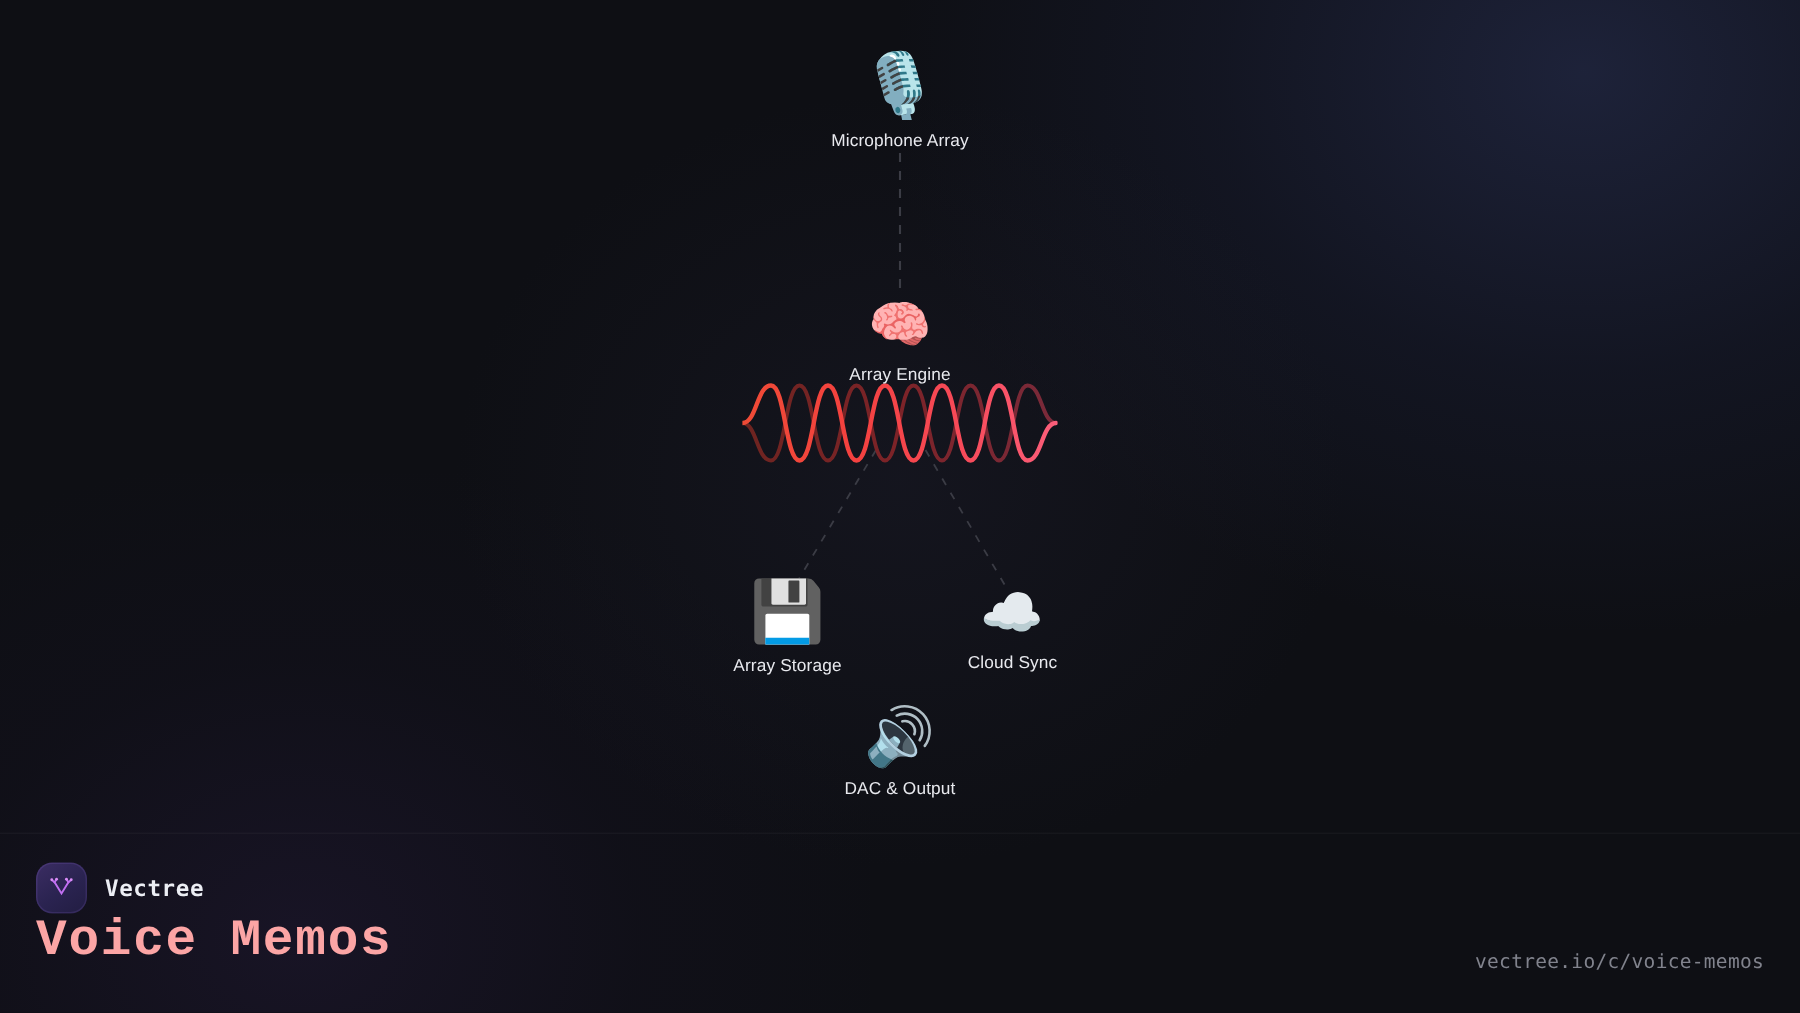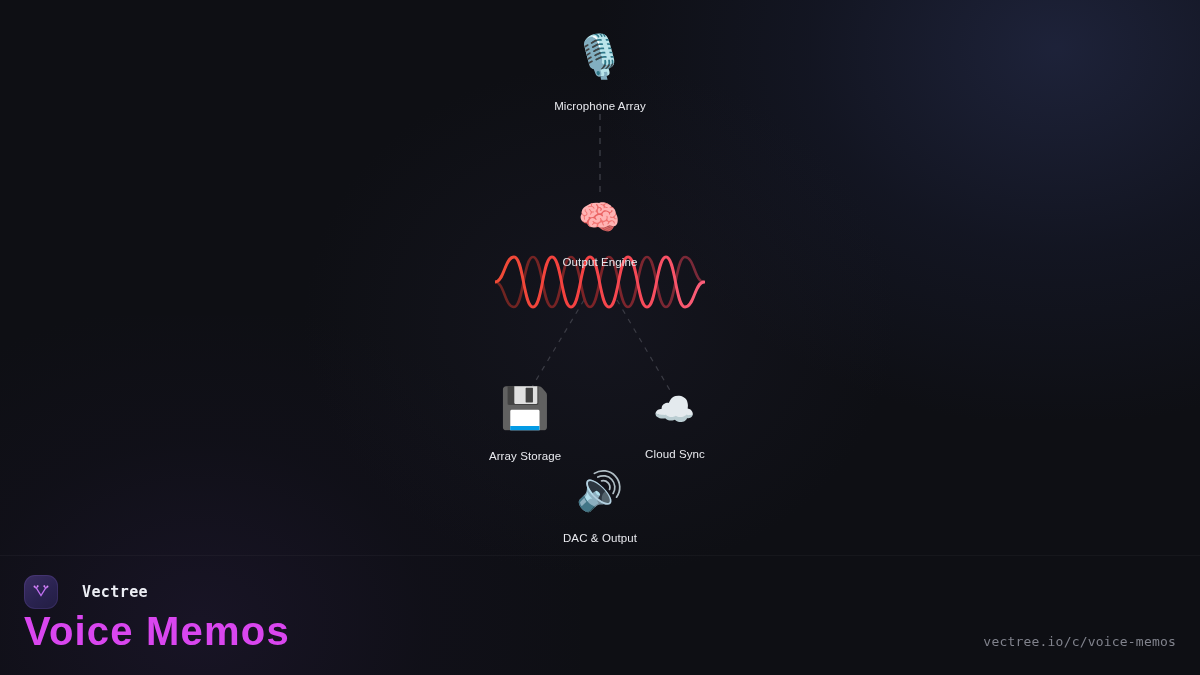--- a/index.html
+++ b/index.html
@@ -40,21 +40,21 @@
     width:220px;
     user-select:none;
   }
   .node .glyph {
     font-family:"DejaVu Sans", sans-serif;
     line-height:1;
     display:block;
   }
   .node .node-label {
     display:block;
-    margin-top:22px;
+    margin-top:10px;
     font-family:"Liberation Sans", sans-serif;
     font-size:11.5px;
     color:#e8e9ee;
     letter-spacing:0.1px;
     white-space:nowrap;
   }
 
   #node-microphone { left:600px; top:36px; }
   #node-microphone .glyph { font-size:42px; }
   #node-audio-engine { left:600px; top:200px; }
@@ -68,36 +68,36 @@
 
   #waveform { position:absolute; left:495px; top:248px; width:210px; height:68px; pointer-events:none; }
 
   
   #footer {
     position:absolute; left:0; right:0; bottom:0; height:120px;
     border-top:1px solid rgba(255,255,255,0.035);
   }
   #brand-row {
     position:absolute; left:24px; top:19px;
-    display:flex; align-items:center; gap:24px;
+    display:flex; align-items:center; gap:12px;
   }
   #brand-logo {
     width:34px; height:34px; border-radius:11px;
     background:linear-gradient(145deg,#3b2d63 0%,#2a2350 55%,#221d42 100%);
     display:flex; align-items:center; justify-content:center;
     box-shadow:0 0 0 1px rgba(160,120,240,0.14) inset;
   }
   #brand-name {
     font-family:"DejaVu Sans Mono", monospace;
     font-size:15px; font-weight:bold; color:#eceef4; letter-spacing:0.4px;
   }
   #page-title {
     position:absolute; left:24px; top:53px;
-    font-family:Liberation Sans, sans-serif;
-    font-size:40px; font-weight:bold; color:#d946ef;
+    font-family:Liberation Mono, monospace;
+    font-size:34px; font-weight:bold; color:#fca5a5;
     letter-spacing:1.2px; white-space:nowrap;
   }
   #footer-url {
     position:absolute; right:24px; bottom:26px;
     font-family:"DejaVu Sans Mono", monospace;
     font-size:13px; color:#81838d; letter-spacing:0.2px;text-align:right;
   }
 </style>
 </head>
 <body>
@@ -138,21 +138,21 @@
              C 180.5,9 180.5,59 190,59 C 199.5,59 199.5,34 209,34" fill="none" stroke="url(#wavefront)" stroke-width="2.9" stroke-linecap="round"></path>
   </svg>
 
   <div class="node" id="node-microphone">
     <span class="glyph">🎙️</span>
     <span class="node-label">Microphone Array</span>
   </div>
 
   <div class="node" id="node-audio-engine">
     <span class="glyph">🧠</span>
-    <span class="node-label">Output Engine</span>
+    <span class="node-label">Array Engine</span>
   </div>
 
   <div class="node" id="node-flash-storage">
     <span class="glyph">💾</span>
     <span class="node-label">Array Storage</span>
   </div>
 
   <div class="node" id="node-cloud-sync">
     <span class="glyph">☁️</span>
     <span class="node-label">Cloud Sync</span>

